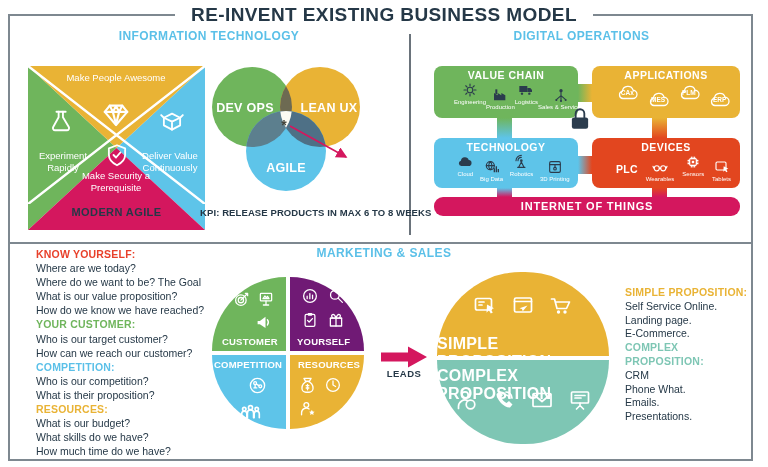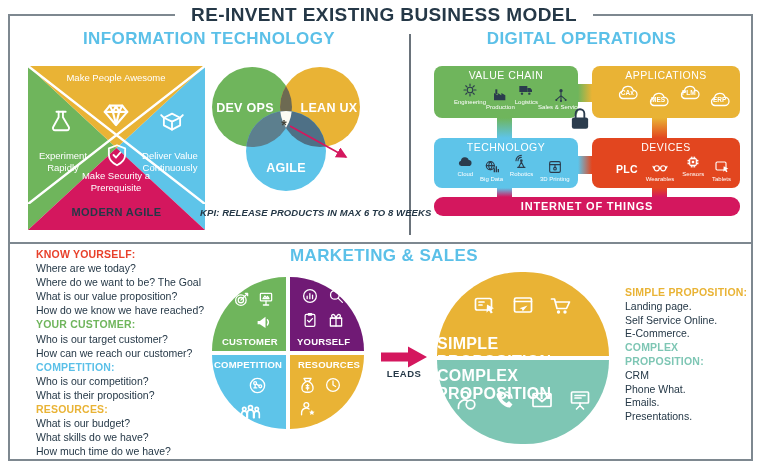--- a/index.html
+++ b/index.html
@@ -7,43 +7,43 @@
   .stage { position:relative; width:768px; height:467px; background:#fff; overflow:hidden; }
   .abs { position:absolute; }
 
   .frame { left:8px; top:14px; width:745px; height:447px; border:2px solid #7e8890; }
   .divider-v { left:409px; top:34px; width:2px; height:201px; background:#6a737b; }
   .divider-h { left:8px; top:242px; width:745px; height:2px; background:#7e8890; }
 
   .main-title { left:0; right:0; top:4px; text-align:center; }
   .main-title span { display:inline-block; background:#fff; padding:0 16px; font-size:19px; font-weight:bold; letter-spacing:.4px; color:#253847; }
 
-  .sec-head { font-size:17px; font-weight:bold; letter-spacing:.4px; color:#5bc0e8; text-align:center; }
+  .sec-head { font-size:12px; font-weight:bold; letter-spacing:.4px; color:#5bc0e8; text-align:center; }
   .h-it { left:8px; width:402px; top:29px; }
   .h-do { left:410px; width:343px; top:29px; }
   .h-ms { left:0; right:0; top:246px; }
 
   
   .ma { left:28px; top:66px; width:177px; height:164px; }
   .ma .tri { position:absolute; inset:0; }
   .tri-top    { background:#e9b335; clip-path:polygon(0 0,100% 0,50% 50%); }
   .tri-left   { background:#6fb55c; clip-path:polygon(0 0,50% 50%,0 100%); }
   .tri-right  { background:#5ec4e9; clip-path:polygon(100% 0,100% 100%,50% 50%); }
   .tri-bottom { background:#d4175e; clip-path:polygon(0 100%,50% 50%,100% 100%); }
   .ma-label { position:absolute; color:#fff; font-size:9.5px; line-height:11.5px; text-align:center; }
   .ma-caption { left:28px; width:177px; top:206px; text-align:center; font-size:11px; font-weight:bold; letter-spacing:.4px; color:#253847; }
 
   
   .venn-label { font-size:12.5px; font-weight:bold; fill:#fff; letter-spacing:.3px; }
   .new-culture { left:352px; top:141px; width:64px; font-size:11px; font-weight:bold; line-height:15px; color:#253847; }
-  .kpi-line { left:200px; top:207px; width:216px; text-align:center; font-size:9.5px; font-weight:bold; color:#253847; white-space:nowrap; letter-spacing:.1px;font-style:italic; }
+  .kpi-line { left:200px; top:207px; width:216px; text-align:center; font-size:9.5px; font-weight:bold; color:#253847; white-space:nowrap; letter-spacing:.1px; }
 
   
   .do-box { border-radius:8px; color:#fff; }
-  .do-box .bx-title { text-align:center; font-size:10.5px; font-weight:normal; letter-spacing:.5px; margin-top:3px; color:#fff; }
+  .do-box .bx-title { text-align:center; font-size:10.5px; font-weight:bold; letter-spacing:.5px; margin-top:3px; color:#fff; }
   .bx-row { display:flex; justify-content:space-around; align-items:flex-start; padding:2px 5px 0 20px; }
   .bx-item { display:flex; flex-direction:column; align-items:center; }
   .bx-item:nth-child(odd) { transform:translateY(-1px); }
   .bx-item:nth-child(even){ transform:translateY(4px); }
   .bx-item .ic { width:16px; height:16px; }
   .bx-item .bx-label { font-size:6px; color:#fff; margin-top:1px; white-space:nowrap; }
   .navy-ic { color:#2b3c4d; }
   .white-ic { color:#fff; }
   .vc   { left:434px; top:66px;  width:144px; height:52px; background:#6fb55c; }
   .apps { left:592px; top:66px;  width:148px; height:52px; background:#e9b335; }
@@ -453,22 +453,22 @@
         <span class="ic"><svg viewBox="0 0 24 24" width="100%" height="100%" fill="none" stroke="currentColor" stroke-width="1.7" stroke-linecap="round" stroke-linejoin="round">
               <rect x="3.5" y="4" width="17" height="11" rx="1"></rect>
               <path d="M7 7.5h10M7 10h6M12 15v2.5M8.5 21l3.5-3.5L15.5 21"></path>
             </svg></span>
       </div>
     </div>
   </div>
 
   <div class="abs p-block">
     <div class="p-h c-yellow">SIMPLE PROPOSITION:</div>
+    <div class="p-l">Self Service Online.</div>
     <div class="p-l">Landing page.</div>
-    <div class="p-l">Self Service Online.</div>
     <div class="p-l">E-Commerce.</div>
     <div class="p-h c-teal">COMPLEX PROPOSITION:</div>
     <div class="p-l">CRM</div>
     <div class="p-l">Phone What.</div>
     <div class="p-l">Emails.</div>
     <div class="p-l">Presentations.</div>
   </div>
 
 </div>
 

